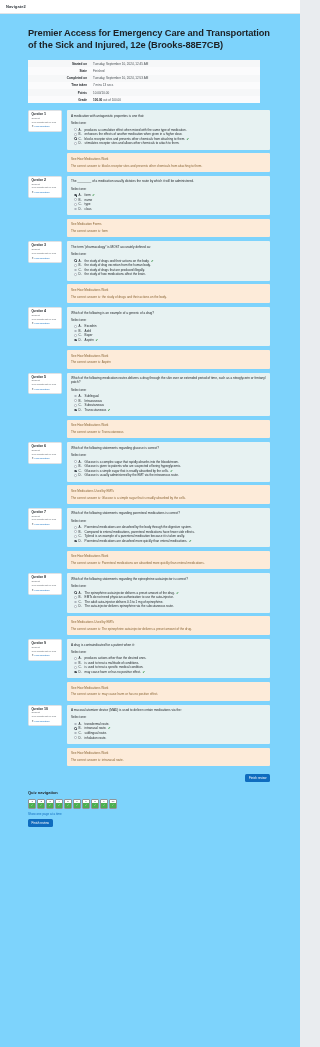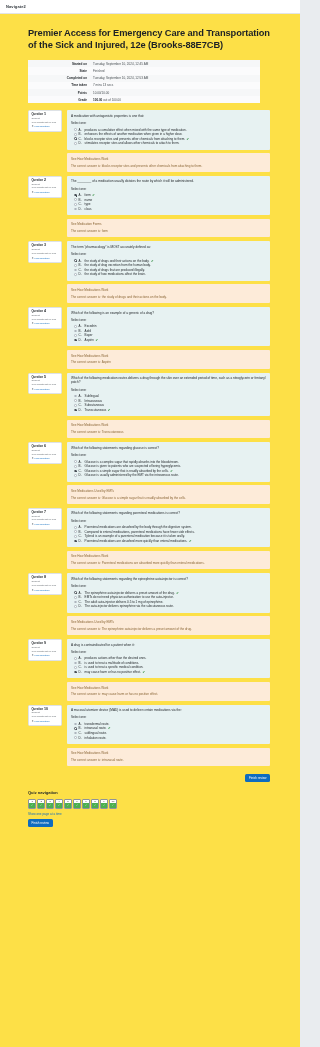--- a/index.html
+++ b/index.html
@@ -11,21 +11,21 @@
     font-size:3.1px;
     color:#1d2125;
     overflow:hidden;
   }
   .navbar {
     height:14px; background:#ffffff; border-bottom:1px solid #e2e4e7;
     display:flex; align-items:center; padding:0 6px;
   }
   .brand { font-size:4px; font-weight:600; color:#343a40; letter-spacing:.1px; }
   .page {
-    background:#fde047; margin:0; min-height:1033px; padding:0 16px 0 0;
+    background:#7dd3fc; margin:0; min-height:1033px; padding:0 16px 0 0;
   }
   .inner { padding:8px 14px 0 28px; }
   h1.title {
     font-size:9.3px; line-height:11.6px; font-weight:700; color:#1d2125;
     margin:6px 0 9px 0; letter-spacing:-.1px; max-width:250px;
   }
   table.summary { border-collapse:collapse; width:232px; margin:0 0 7px 0; font-size:3.05px; }
   table.summary tr:nth-child(odd) td { background:#f6f7f8; }
   table.summary tr:nth-child(even) td { background:#fbfbfc; }
   table.summary td { padding:1.6px 3px; vertical-align:top; }

